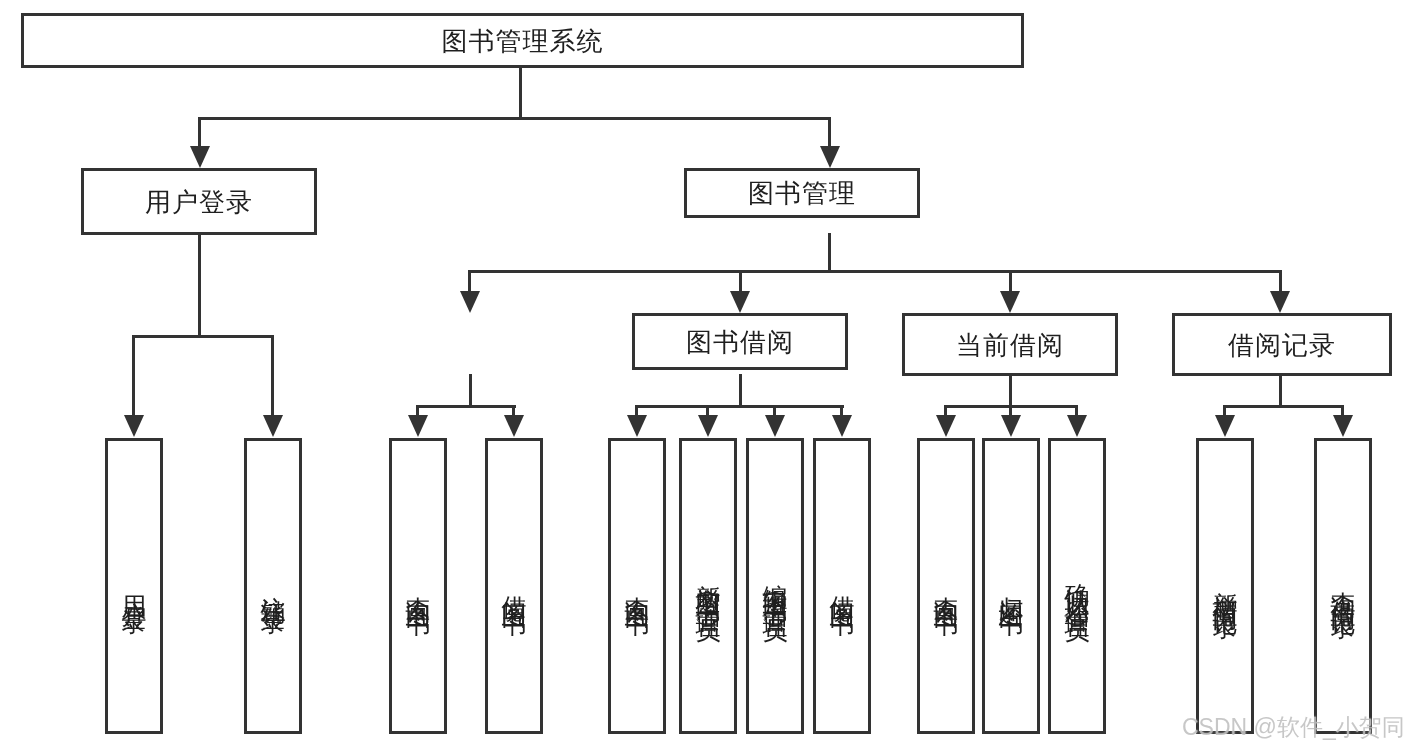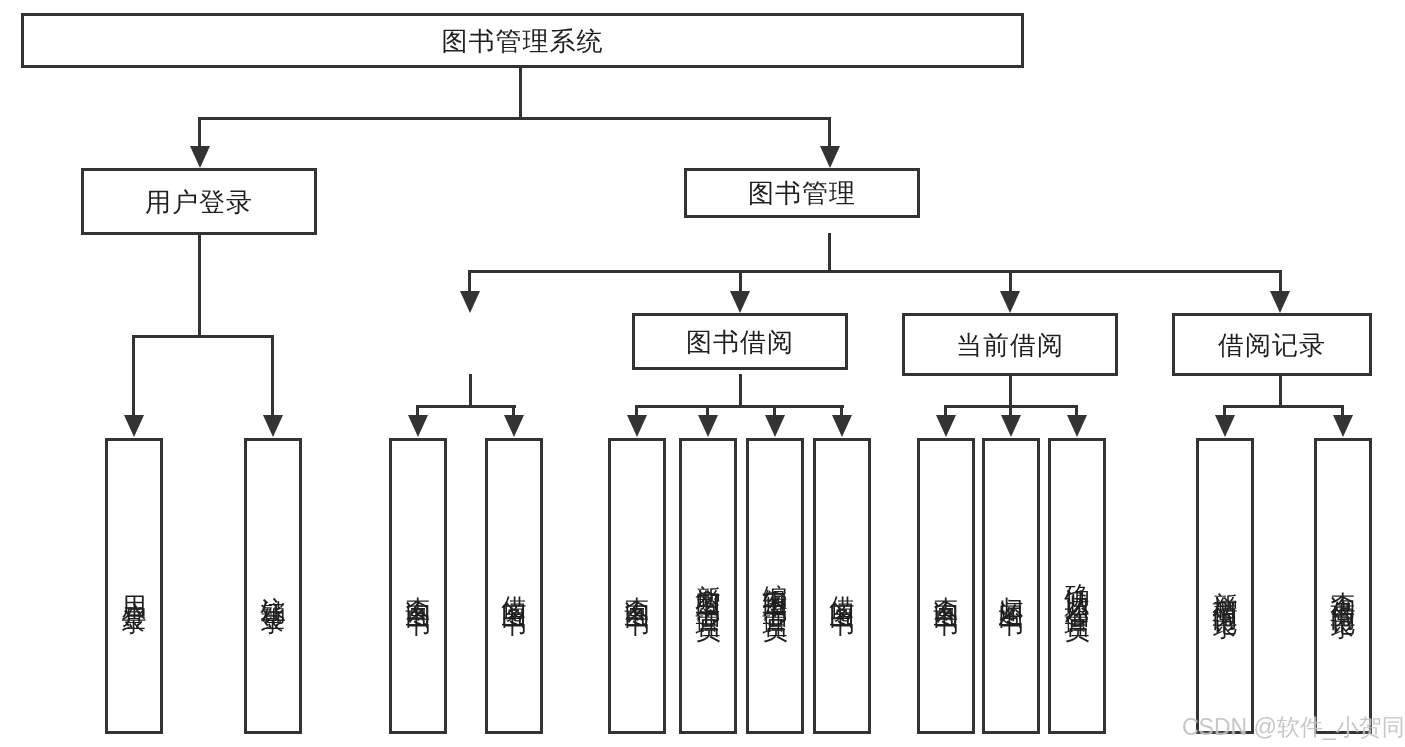--- a/index.html
+++ b/index.html
@@ -104,21 +104,21 @@
   <div class="arrow" style="left:730px; top:291px;"></div>
   <div class="arrow" style="left:1000px; top:291px;"></div>
   <div class="arrow" style="left:1270px; top:291px;"></div>
 
   <div class="box" style="left:632px; top:313px; width:216px; height:57px;">
     <span class="label-h">图书借阅</span>
   </div>
   <div class="box" style="left:902px; top:313px; width:216px; height:63px;">
     <span class="label-h">当前借阅</span>
   </div>
-  <div class="box" style="left:1172px; top:313px; width:200px; height:63px;">
+  <div class="box" style="left:1172px; top:313px; width:220px; height:63px;">
     <span class="label-h">借阅记录</span>
   </div>
 
   <div class="vline" style="left:469px; top:374px; height:33px;"></div>
   <div class="hline" style="left:416px; top:405px; width:100px;"></div>
   <div class="vline" style="left:416px; top:405px; height:12px;"></div>
   <div class="vline" style="left:512px; top:405px; height:12px;"></div>
   <div class="arrow" style="left:408px; top:415px;"></div>
   <div class="arrow" style="left:504px; top:415px;"></div>
 

